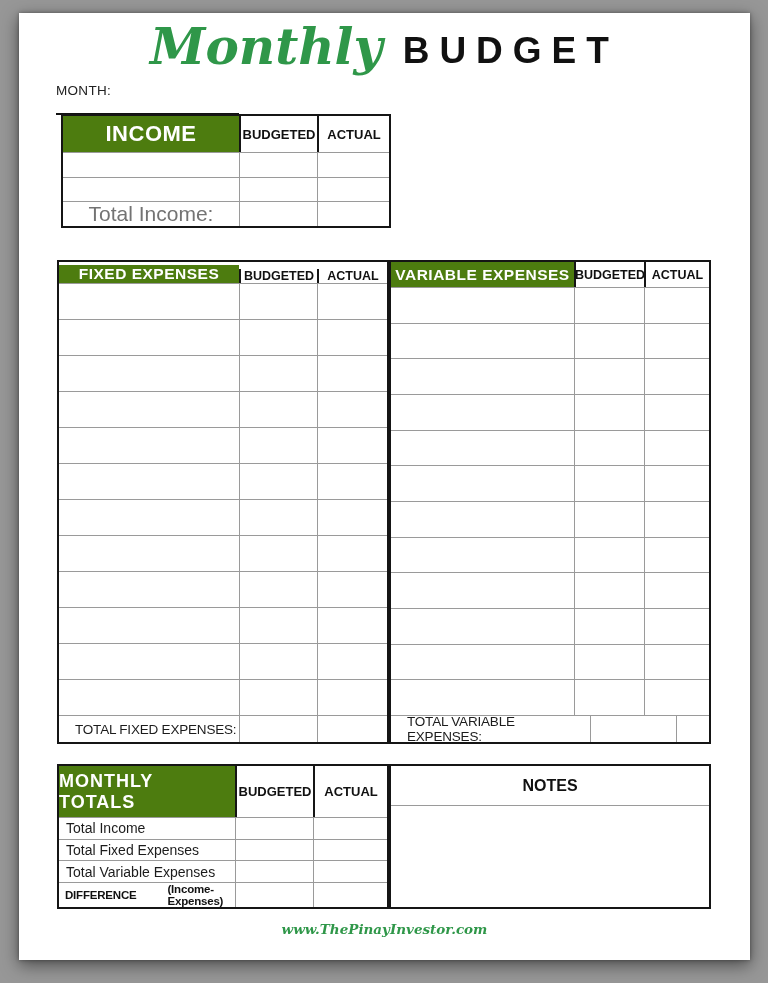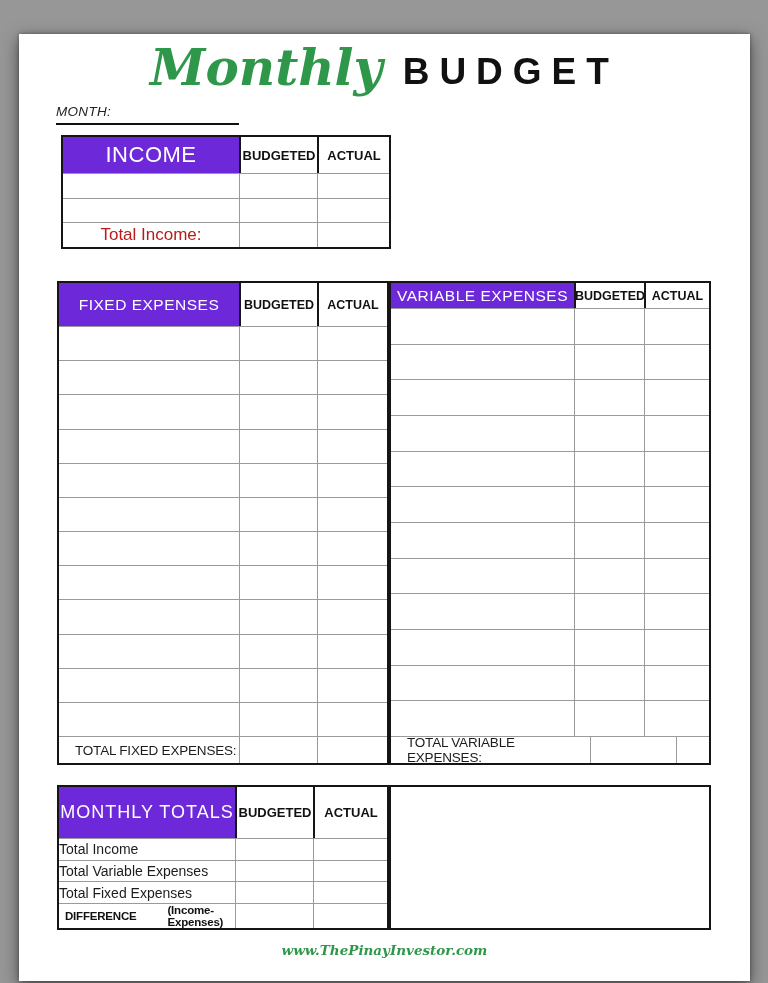--- a/index.html
+++ b/index.html
@@ -4,53 +4,53 @@
 <style>
   * { margin:0; padding:0; box-sizing:border-box; }
   html,body { width:768px; height:983px; }
   body {
     background:#979797;
     font-family:"Liberation Sans", sans-serif;
     position:relative;
     overflow:hidden;
   }
   .paper {
-    position:absolute; left:19px; top:34px; width:731px; height:947px;
+    position:absolute; left:19px; top:13px; width:731px; height:947px;
     background:#ffffff;
     box-shadow:0 5px 16px rgba(0,0,0,0.5), 0 0 4px rgba(0,0,0,0.35);
   }
   
   .title-row {
     position:absolute; left:0; top:6px; width:100%;
     display:flex; align-items:center; justify-content:center; gap:20px;
   }
   .title-script {
     font-family:cursive, "DejaVu Serif", serif;
     font-style:italic; font-weight:bold;
     font-size:50px; color:#2f9749; line-height:1.1;
   }
   .title-bold {
     font-size:37px; font-weight:900; color:#111;
     letter-spacing:10px; padding-top:8px;
   }
   
   .month-line {
     position:absolute; left:37px; top:68px; width:183px;
-    border-bottom:2.5px solid #111; padding-bottom:3px;font-style:italic;
+    border-bottom:2.5px solid #111; padding-bottom:14px;
   }
   .month-label { font-size:13.5px; color:#222; letter-spacing:0.3px; }
   
   .tbl {
     position:absolute; background:#fff;
     border:2.5px solid #151515;
     display:flex; flex-direction:column;
   }
   .thead { display:flex; border-bottom:1px solid #9a9a9a; flex:none; }
   .hname {
-    background:#6d28d9; color:#fff; font-weight:400;
+    background:#4d7c0f; color:#fff; font-weight:700;
     display:flex; align-items:center; justify-content:center;
     letter-spacing:0.5px; flex:none;
   }
   .hcol {
     display:flex; align-items:center; justify-content:center;
     font-weight:800; color:#111; border-left:2px solid #151515; flex:none;
   }
   .hcol.last { flex:1; }
   .tbody { flex:1; display:flex; flex-direction:column; }
   .brow { flex:1; display:flex; border-bottom:1px solid #9a9a9a; }
@@ -73,23 +73,23 @@
   .t-fixed .hname, .t-variable .hname { font-size:15.5px; }
   .t-fixed .hcol, .t-variable .hcol { font-size:12.5px; }
   
   .t-totals .hname, .t-totals .c1 { width:176px; }
   .t-totals .hcol.b, .t-totals .c2 { width:78px; }
   .t-totals .hname { font-size:18px; letter-spacing:1px; }
   .t-totals .hcol { font-size:13px; }
   .t-totals .trow { border-bottom:1px solid #9a9a9a; flex:1; }
   .t-totals .trow:last-child { border-bottom:none; }
   
-  .center-label { justify-content:center; font-size:17px; color:#b91c1c; }
+  .center-label { justify-content:center; font-size:21px; color:#737373; }
   .left-label { padding-left:16px; font-size:13.5px; color:#1c1c1c; letter-spacing:-0.2px; }
-  .row-label { font-size:14px; color:#1c1c1c; }
+  .row-label { padding-left:7px; font-size:14px; color:#1c1c1c; }
   .diff-label { padding-left:6px; font-size:11.5px; font-weight:800; color:#111; letter-spacing:-0.2px; }
   .diff-label .paren { font-weight:800;margin-left:28px; }
   
   .verse {
     position:absolute; left:400px; top:116px; width:300px; text-align:center;
   }
   .verse-ref {
     font-size:17px; font-weight:900; color:#2f9749; letter-spacing:1.5px;
   }
   .verse-text {
@@ -147,21 +147,21 @@
       </div>
     <div class="trow" style="height:24px;">
       <div class="bc c1 center-label">Total Income:</div>
       <div class="bc c2"></div>
       <div class="bc c3"></div>
     </div>
   </div>
 
 
   <div class="tbl t-fixed" style="left:38px; top:247px; width:332px; height:484px;">
-    <div class="thead" style="height:44px;">
+    <div class="thead" style="height:22px;align-items:flex-end;">
       <div class="hname">FIXED EXPENSES</div>
       <div class="hcol b">BUDGETED</div>
       <div class="hcol last">ACTUAL</div>
     </div>
     <div class="tbody">
         <div class="brow">
           <div class="bc c1"></div>
           <div class="bc c2"></div>
           <div class="bc c3"></div>
         </div>
@@ -308,37 +308,38 @@
       <div class="hname">MONTHLY TOTALS</div>
       <div class="hcol b">BUDGETED</div>
       <div class="hcol last">ACTUAL</div>
     </div>
     <div class="trow">
       <div class="bc c1 row-label">Total Income</div>
       <div class="bc c2"></div>
       <div class="bc c3"></div>
     </div>
     <div class="trow">
+      <div class="bc c1 row-label">Total Fixed Expenses</div>
+      <div class="bc c2"></div>
+      <div class="bc c3"></div>
+    </div>
+    <div class="trow">
       <div class="bc c1 row-label">Total Variable Expenses</div>
-      <div class="bc c2"></div>
-      <div class="bc c3"></div>
-    </div>
-    <div class="trow">
-      <div class="bc c1 row-label">Total Fixed Expenses</div>
       <div class="bc c2"></div>
       <div class="bc c3"></div>
     </div>
     <div class="trow">
       <div class="bc c1 diff-label">
         <span>DIFFERENCE</span>&nbsp;<span class="paren">(Income-Expenses)</span>
       </div>
       <div class="bc c2"></div>
       <div class="bc c3"></div>
     </div>
   </div>
 
   <div class="tbl" style="left:370px; top:751px; width:322px; height:145px;">
+    <div class="notes-head">NOTES</div>
     <div class="notes-body"></div>
   </div>
 
   <div class="footer">www.ThePinayInvestor.com</div>
 
 </div>
 
 </body></html>

